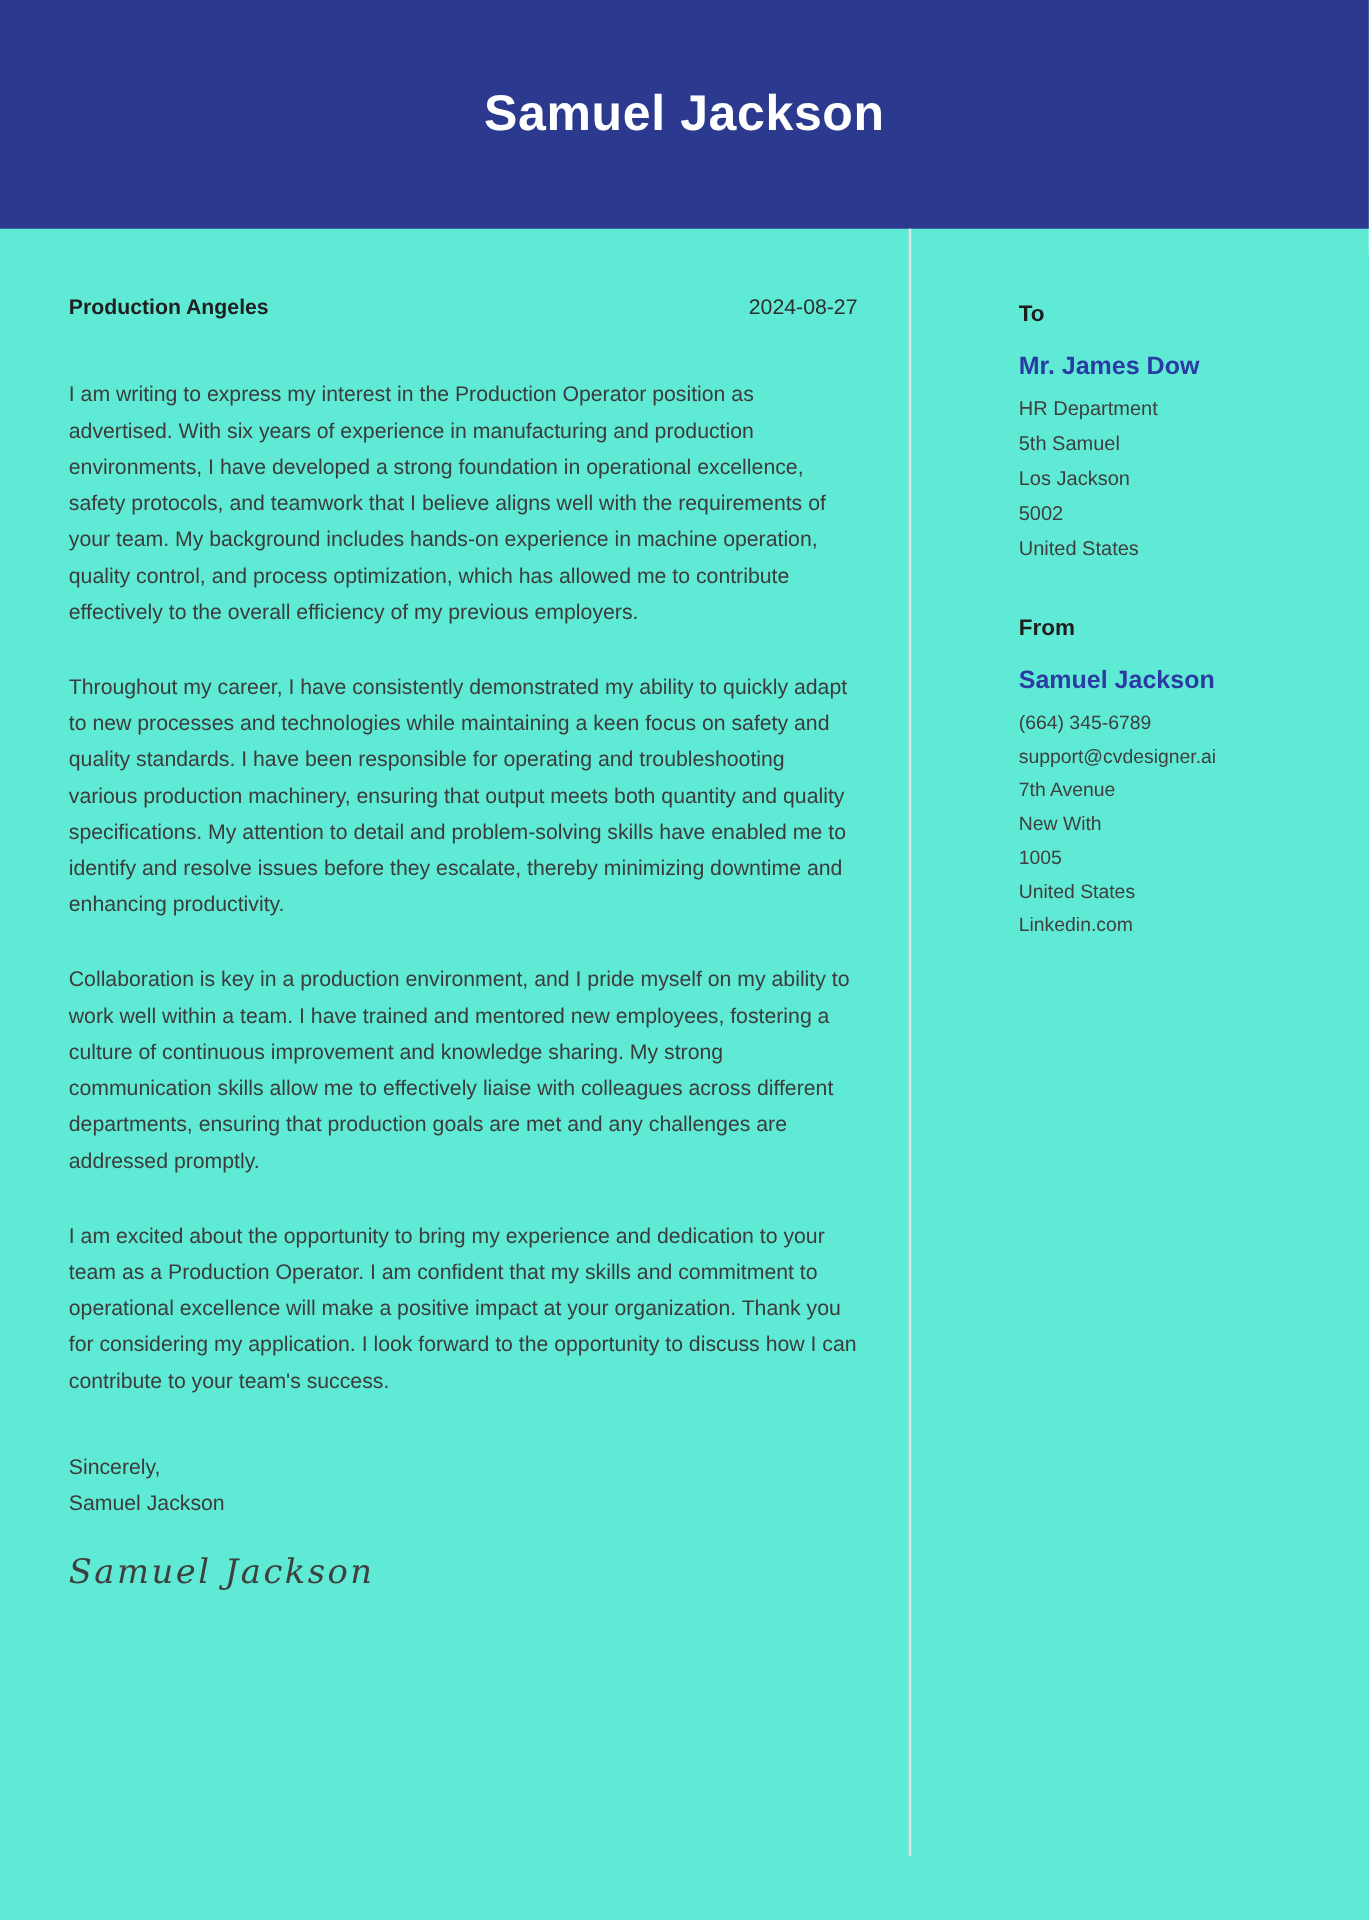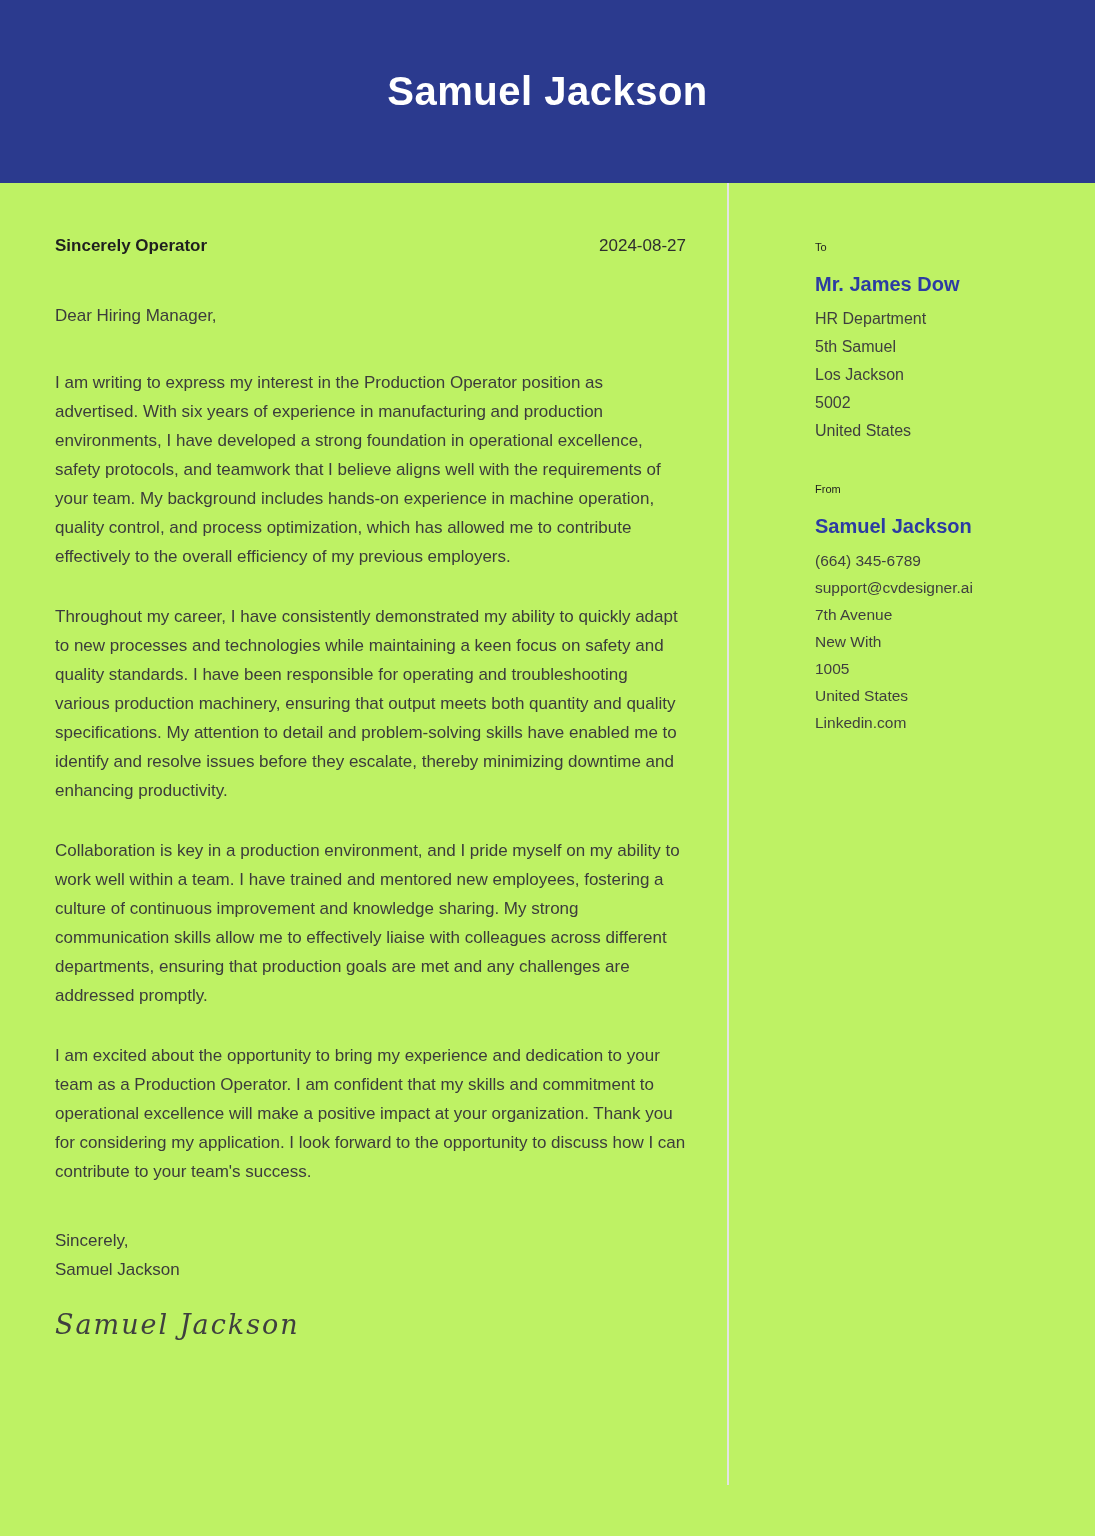--- a/index.html
+++ b/index.html
@@ -5,21 +5,21 @@
   * { margin: 0; padding: 0; box-sizing: border-box; }
   html, body { background: #ffffff; }
   body {
     width: 1095px;
     height: 1536px;
     position: relative;
     font-family: "Liberation Sans", sans-serif;
     color: #3c3c3c;
     overflow: hidden;
   }
-  .page { width: 1095px; height: 1536px; background: #bef264; position: relative; }
+  .page { width: 1095px; height: 1536px; background: #5eead4; position: relative; }
 
   
   .banner {
     width: 100%;
     height: 183px;
     background: #2b3a8e;
     display: flex;
     align-items: center;
     justify-content: center;
   }
@@ -76,23 +76,23 @@
 
   
   .contact {
     margin-left: 129px; 
     padding-top: 58px;
     width: 280px;
     font-size: 16px;
     color: #3f3f3f;
   }
   .section-heading {
-    font-weight: normal;
+    font-weight: bold;
     color: #1e1e1e;
-    font-size: 11px;
+    font-size: 18px;
     margin-bottom: 20px;
   }
   .contact-name {
     color: #2c3ba3;
     font-weight: 600;
     font-size: 20px;
     margin-bottom: 9px;
     text-decoration: none;
     display: inline-block;
     cursor: pointer;
@@ -109,25 +109,24 @@
   <header class="banner">
     <h1>Samuel Jackson</h1>
   </header>
 
   <main class="columns">
 
     <div class="divider"></div>
 
     <section class="letter">
       <div class="meta-row">
-        <span class="job-title">Sincerely Operator</span>
+        <span class="job-title">Production Angeles</span>
         <span class="letter-date">2024-08-27</span>
       </div>
 
-      <p class="salutation">Dear Hiring Manager,</p>
 
       <p class="body-par">I am writing to express my interest in the Production Operator position as advertised. With six years of experience in manufacturing and production environments, I have developed a strong foundation in operational excellence, safety protocols, and teamwork that I believe aligns well with the requirements of your team. My background includes hands-on experience in machine operation, quality control, and process optimization, which has allowed me to contribute effectively to the overall efficiency of my previous employers.</p>
       <p class="body-par">Throughout my career, I have consistently demonstrated my ability to quickly adapt to new processes and technologies while maintaining a keen focus on safety and quality standards. I have been responsible for operating and troubleshooting various production machinery, ensuring that output meets both quantity and quality specifications. My attention to detail and problem-solving skills have enabled me to identify and resolve issues before they escalate, thereby minimizing downtime and enhancing productivity.</p>
       <p class="body-par">Collaboration is key in a production environment, and I pride myself on my ability to work well within a team. I have trained and mentored new employees, fostering a culture of continuous improvement and knowledge sharing. My strong communication skills allow me to effectively liaise with colleagues across different departments, ensuring that production goals are met and any challenges are addressed promptly.</p>
       <p class="body-par">I am excited about the opportunity to bring my experience and dedication to your team as a Production Operator. I am confident that my skills and commitment to operational excellence will make a positive impact at your organization. Thank you for considering my application. I look forward to the opportunity to discuss how I can contribute to your team's success.</p>
 
       <div class="closing-block">
         <div>Sincerely,</div>
         <div>Samuel Jackson</div>
       </div>

